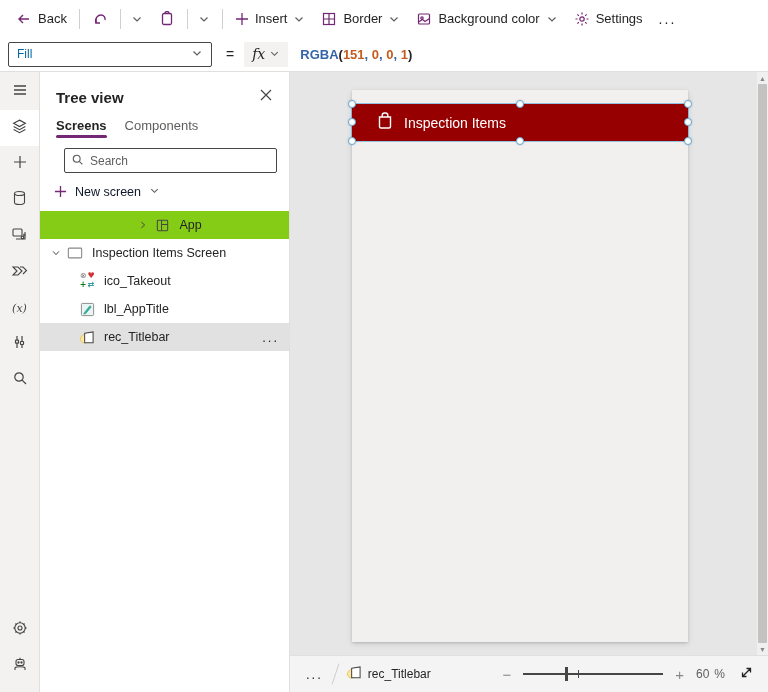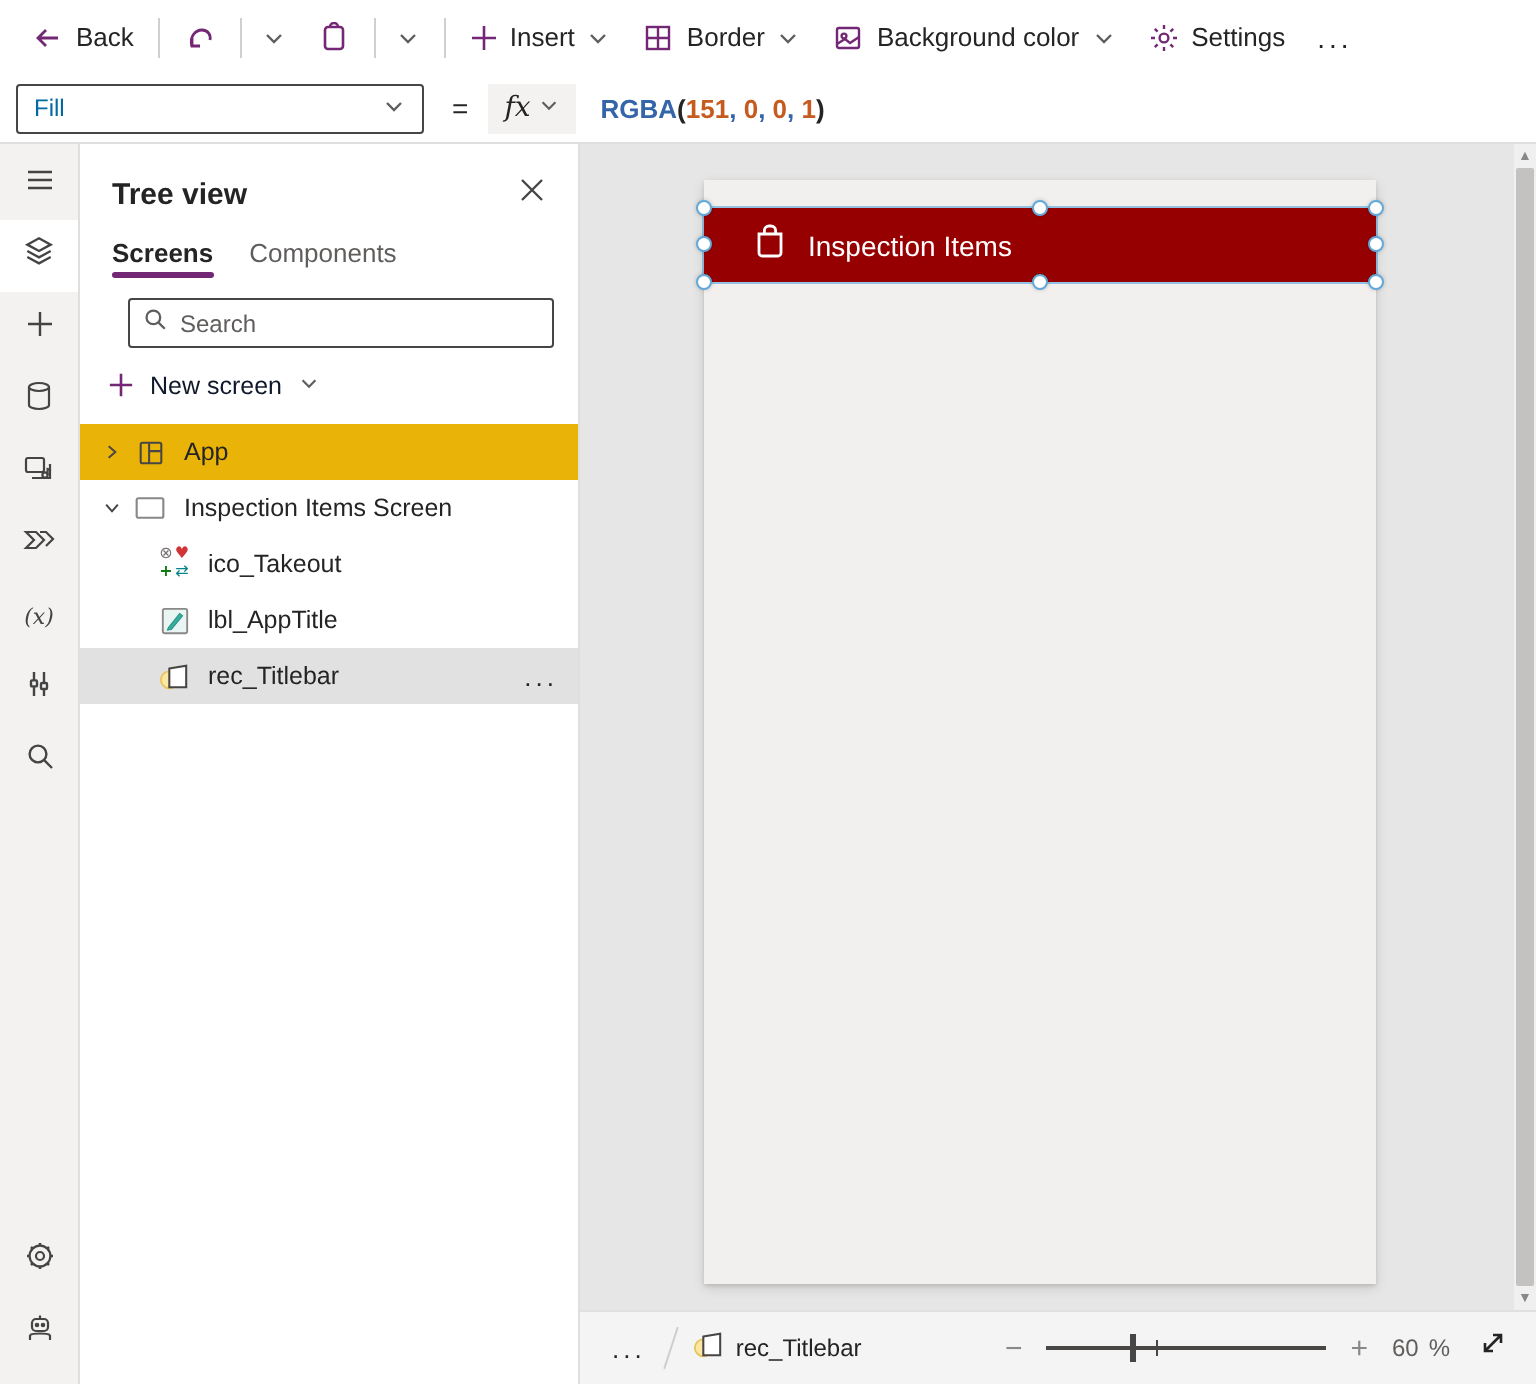--- a/index.html
+++ b/index.html
@@ -46,21 +46,21 @@
   .tabs { display:flex; gap:18px; padding:4px 16px 0 16px; }
   .tab { font-size:13px; color:#605e5c; padding-bottom:7px; cursor:pointer; position:relative; }
   .tab.selected { color:#242424; font-weight:bold; }
   .tab.selected::after { content:""; position:absolute; left:0; right:0; bottom:2px; height:3px; border-radius:2px; background:#742774; }
   .search-box { margin:8px 12px 4px 24px; height:25px; border:1px solid #484644; border-radius:2px; display:flex; align-items:center; padding:0 6px; gap:6px; background:#fff; }
   .search-box input { border:none; outline:none; flex:1; font-size:12px; color:#242424; font-family:"Liberation Sans", sans-serif; background:transparent; }
   .search-box input::placeholder { color:#605e5c; }
   .new-screen { display:flex; align-items:flex-start; gap:8px; padding:8px 24px 10px 14px; font-size:12.5px; color:#0f172a; cursor:pointer; }
   .tree-list { flex:1; overflow:hidden; }
   .tree-row { height:28px; display:flex; align-items:center; font-size:12.5px; color:#242424; cursor:pointer; position:relative; }
-  .tree-row.shaded { background:#eab308; }
+  .tree-row.shaded { background:#84cc16;justify-content:center; }
   .tree-row.selected { background:#e1e1e1; }
   .tree-row .chev { width:16px; display:flex; justify-content:center; margin-left:8px; }
   .tree-row .t-icon { width:18px; display:flex; justify-content:center; margin:0 8px 0 2px; }
   .tree-row.child { padding-left:36px; }
   .row-overflow { position:absolute; right:10px; letter-spacing:2px; color:#242424; font-size:13px; }
   .takeout-grid { display:grid; grid-template-columns:8px 8px; grid-template-rows:9px 9px; font-size:8px; line-height:8px; text-align:center; font-family:"DejaVu Sans", sans-serif; }
   .tg-x { color:#7a7574; } .tg-heart { color:#d13438; } .tg-plus { color:#107c10; font-weight:bold; } .tg-arrows { color:#038387; }
 
   
   .canvas-area { flex:1; background:#e7e6e6; position:relative; min-width:0; }

